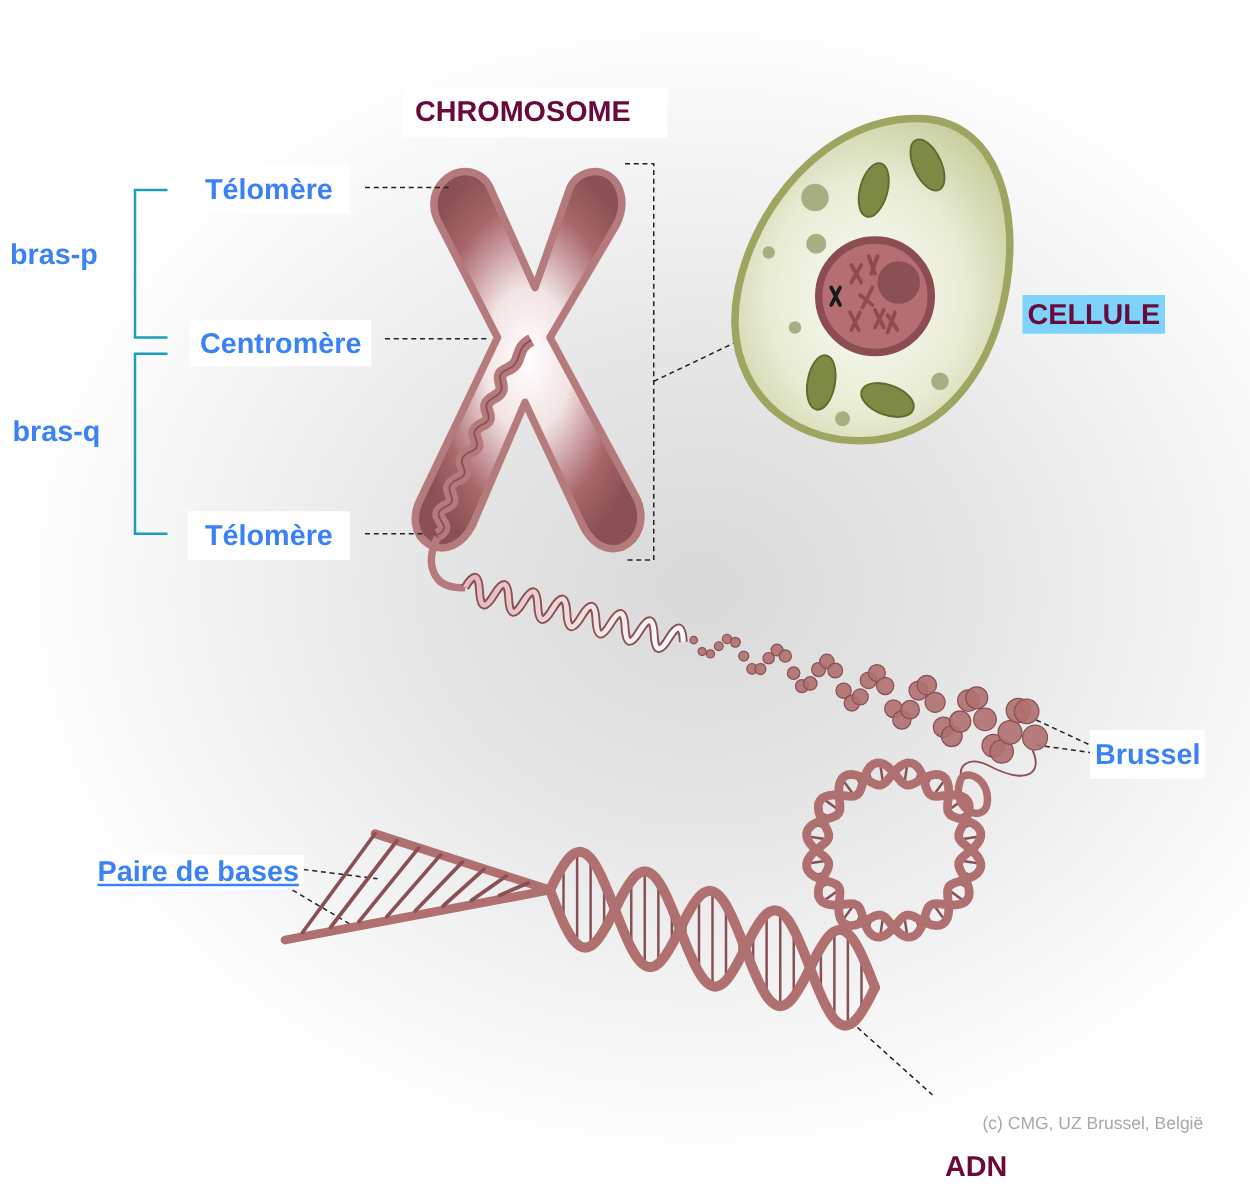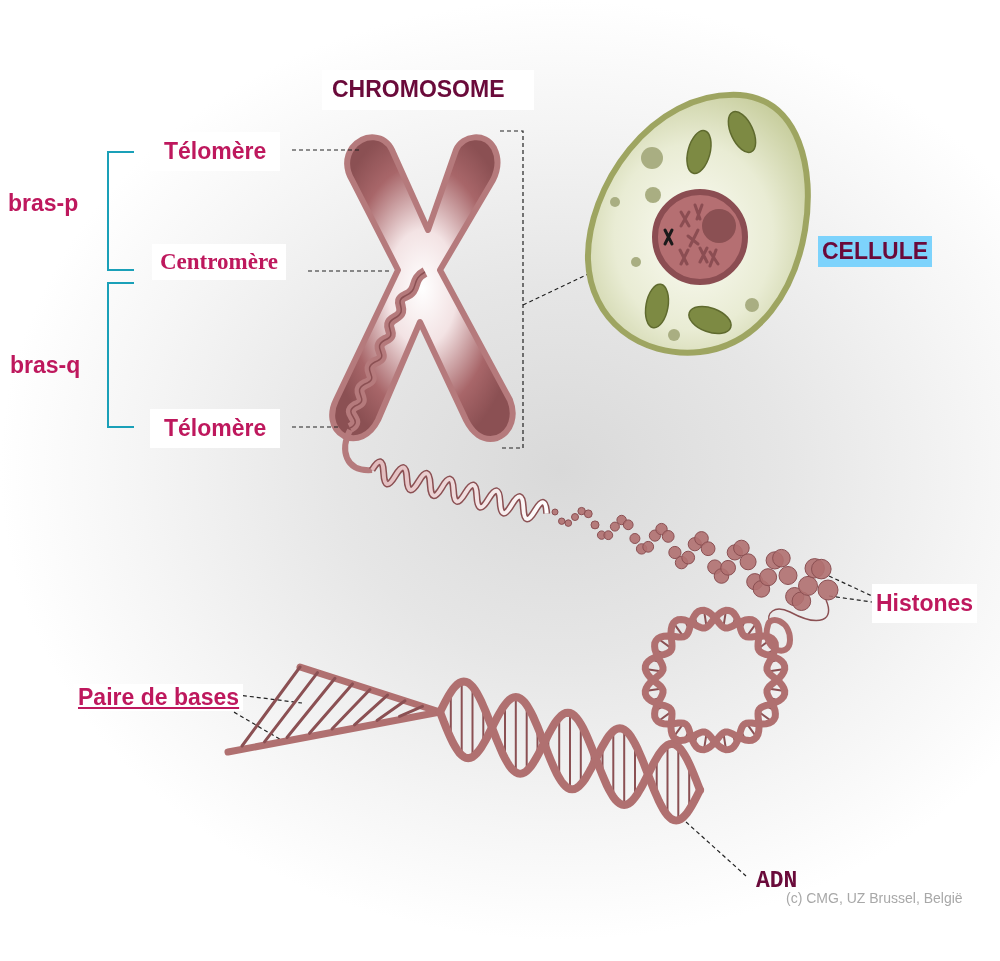--- a/index.html
+++ b/index.html
@@ -9,21 +9,21 @@
     font-family: "Liberation Sans", "DejaVu Sans", sans-serif;
   }
   #bg {
     position: absolute; left: 0; top: 0; width: 1000px; height: 961px;
     background: radial-gradient(ellipse 560px 470px at 560px 470px, #d9d9d9 0%, #e6e6e6 40%, #f5f5f5 75%, #ffffff 100%);
   }
   svg#art { position: absolute; left: 0; top: 0; }
   .label {
     position: absolute; font-weight: bold; font-size: 23px; white-space: nowrap;
   }
-  .blue { color: #be185d; }
+  .blue { color: #3b82f6; }
   .maroon { color: #6a0a3a; }
   .lbl-box { background: #ffffff; padding: 6px 10px; }
   .credit { position: absolute; font-size: 14px; color: #a8a8a8; }
 </style>
 </head>
 <body>
 
 <div id="bg"></div>
 
 <svg id="art" width="1000" height="961" viewBox="0 0 1000 961">
@@ -235,23 +235,23 @@
     <path d="M665 230 l7 14 M672 230 l-7 14" stroke="#1a1a1a" stroke-width="3" stroke-linecap="round"></path>
   </g>
 </svg>
 
 <div class="label maroon lbl-box" style="left:322px; top:70px; width:192px; height:28px;">
   <span>CHROMOSOME</span>
 </div>
 <div class="label maroon" style="left:818px; top:236px; background:#7dd3fc; padding:2px 4px;">CELLULE</div>
 
 <div class="label blue" style="left:8px; top:190px;">bras-p</div>
-<div class="label blue" style="left:10px; top:352px;">bras-q</div>
+<div class="label blue" style="left:10px; top:332px;">bras-q</div>
 
 <div class="label blue" style="left:150px; top:132px; background:#fff; padding:6px 14px;">Télomère</div>
-<div class="label blue" style="left:152px; top:244px; background:#fff; padding:5px 8px;font-family:Liberation Serif, serif;">Centromère</div>
+<div class="label blue" style="left:152px; top:256px; background:#fff; padding:5px 8px;">Centromère</div>
 <div class="label blue" style="left:150px; top:409px; background:#fff; padding:6px 14px;">Télomère</div>
 
-<div class="label blue" style="left:872px; top:584px; background:#fff; padding:6px 4px;">Histones</div>
+<div class="label blue" style="left:872px; top:584px; background:#fff; padding:6px 4px;">Brussel</div>
 <div class="label blue" style="left:74px; top:684px; background:#fff; padding:0 4px;text-decoration:underline;">Paire de bases</div>
-<div class="label maroon" style="left:756px; top:868px;font-family:Liberation Mono, monospace;">ADN</div>
+<div class="label maroon" style="left:756px; top:920px;">ADN</div>
 
 <div class="credit" style="left:786px; top:890px;">(c) CMG, UZ Brussel, België</div>
 
 </body></html>

